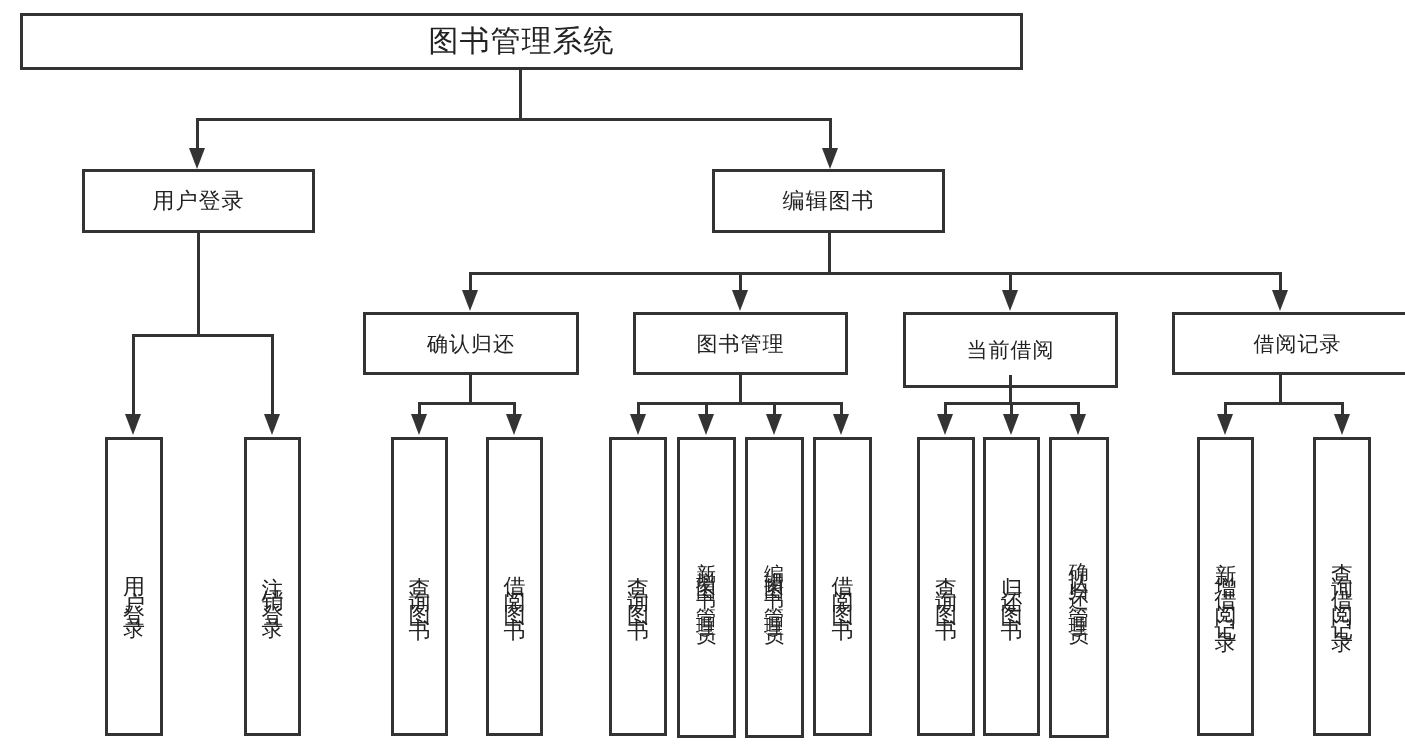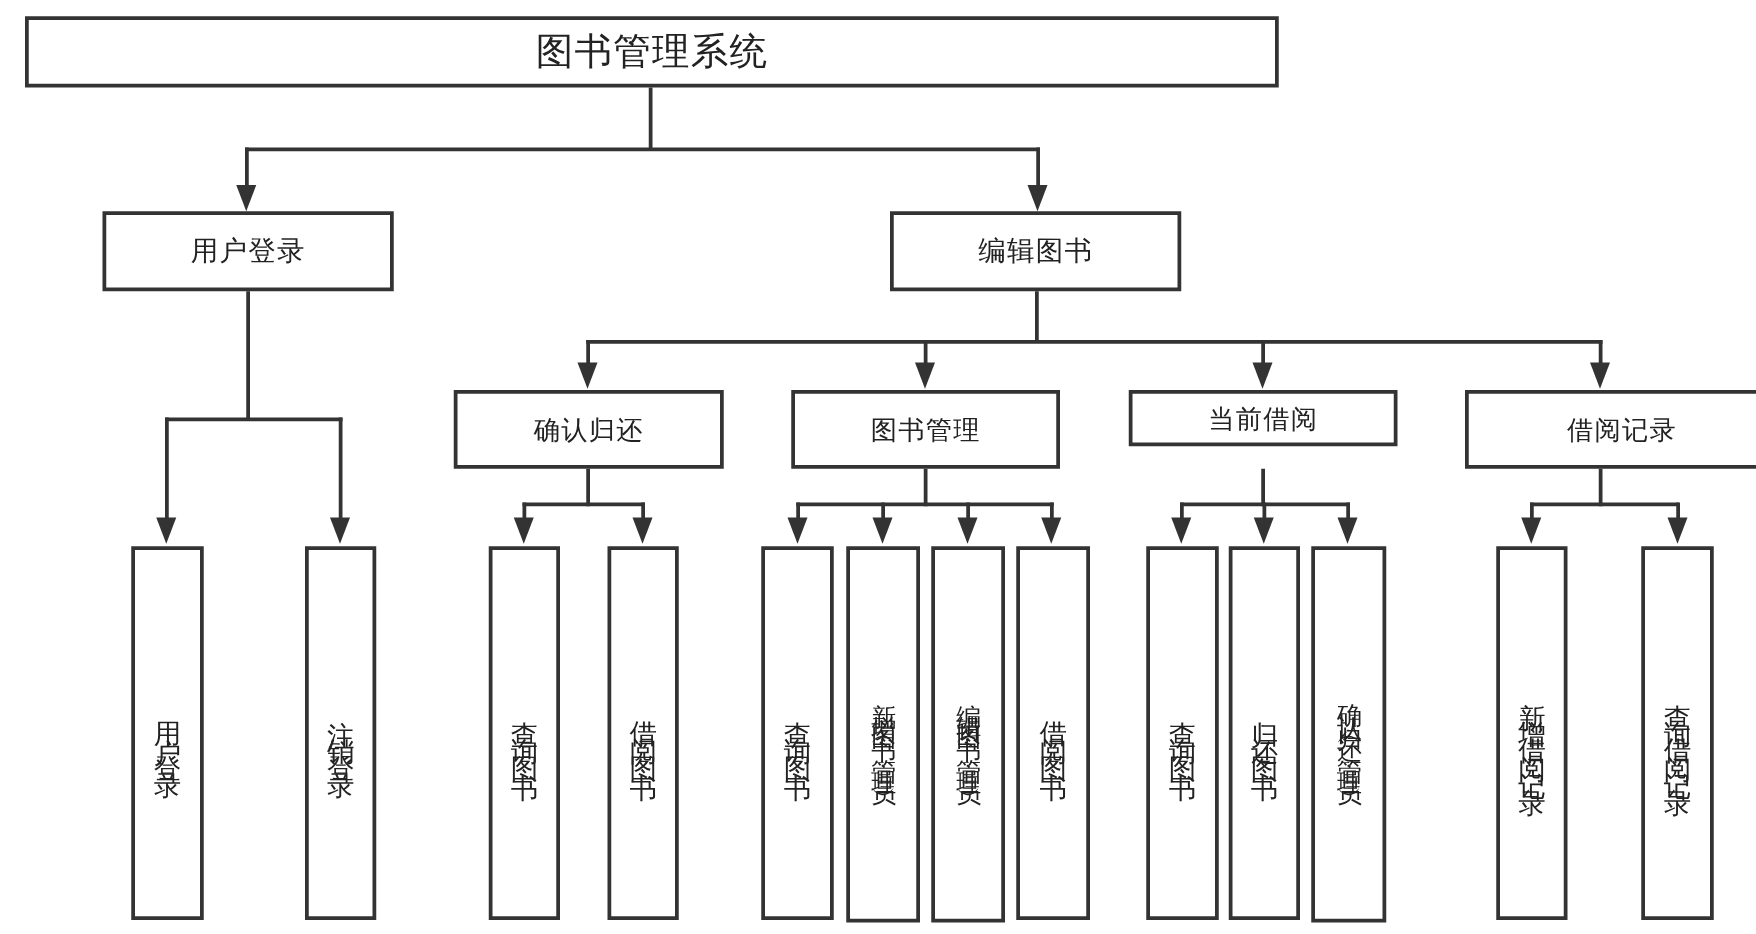--- a/index.html
+++ b/index.html
@@ -95,21 +95,21 @@
   <div class="arrow" style="left:462px;top:290px"></div>
   <div class="vline" style="left:739px;top:272px;height:20px"></div>
   <div class="arrow" style="left:732px;top:290px"></div>
   <div class="vline" style="left:1009px;top:272px;height:20px"></div>
   <div class="arrow" style="left:1002px;top:290px"></div>
   <div class="vline" style="left:1279px;top:272px;height:20px"></div>
   <div class="arrow" style="left:1272px;top:290px"></div>
 
   <div class="box h3" style="left:363px;top:312px;width:216px;height:63px">确认归还</div>
   <div class="box h3" style="left:633px;top:312px;width:215px;height:63px">图书管理</div>
-  <div class="box h3" style="left:903px;top:312px;width:215px;height:45px">当前借阅</div>
+  <div class="box h3" style="left:903px;top:312px;width:215px;height:76px">当前借阅</div>
   <div class="box h3" style="left:1172px;top:312px;width:251px;height:63px">借阅记录</div>
 
   <div class="vline" style="left:469px;top:375px;height:30px"></div>
   <div class="hline" style="left:418px;top:402px;width:98px"></div>
   <div class="vline" style="left:418px;top:402px;height:14px"></div>
   <div class="arrow" style="left:411px;top:414px"></div>
   <div class="vline" style="left:513px;top:402px;height:14px"></div>
   <div class="arrow" style="left:506px;top:414px"></div>
 
   <div class="vline" style="left:739px;top:375px;height:30px"></div>

